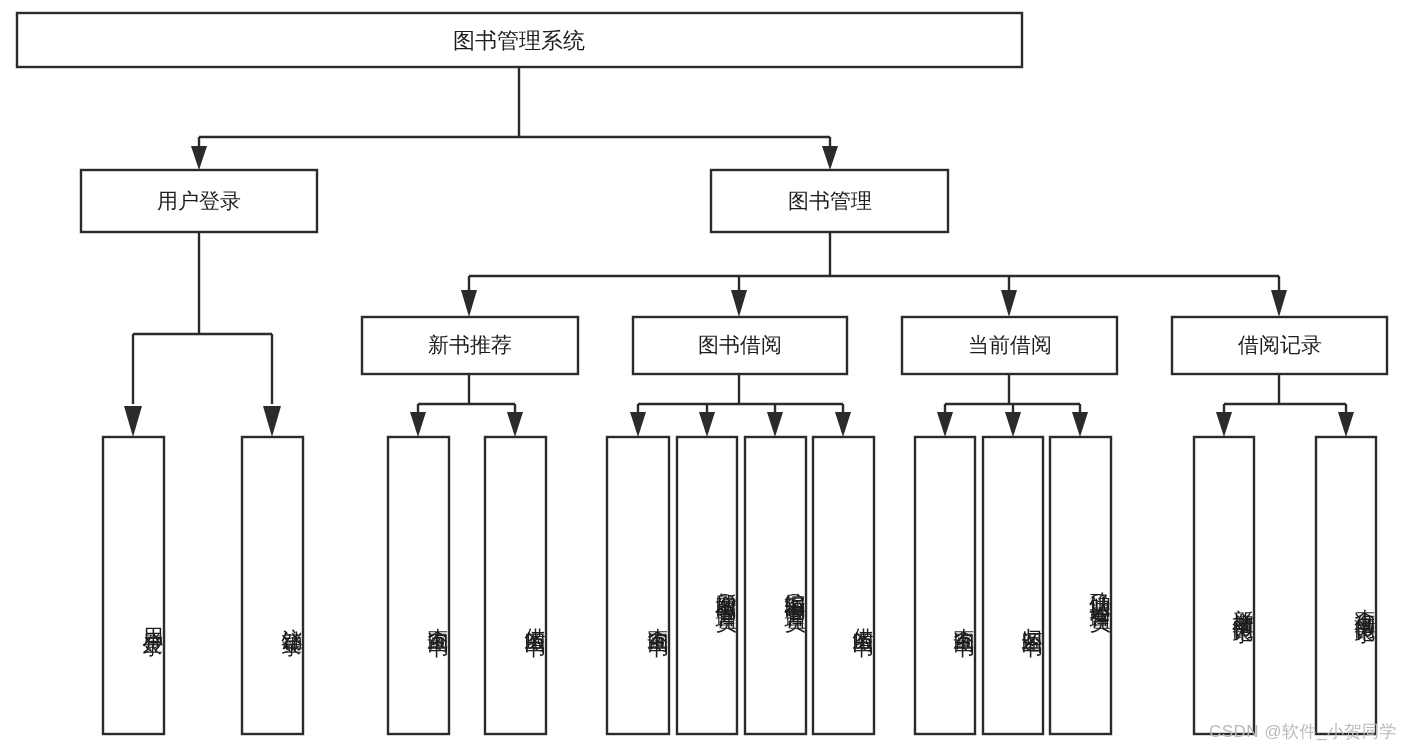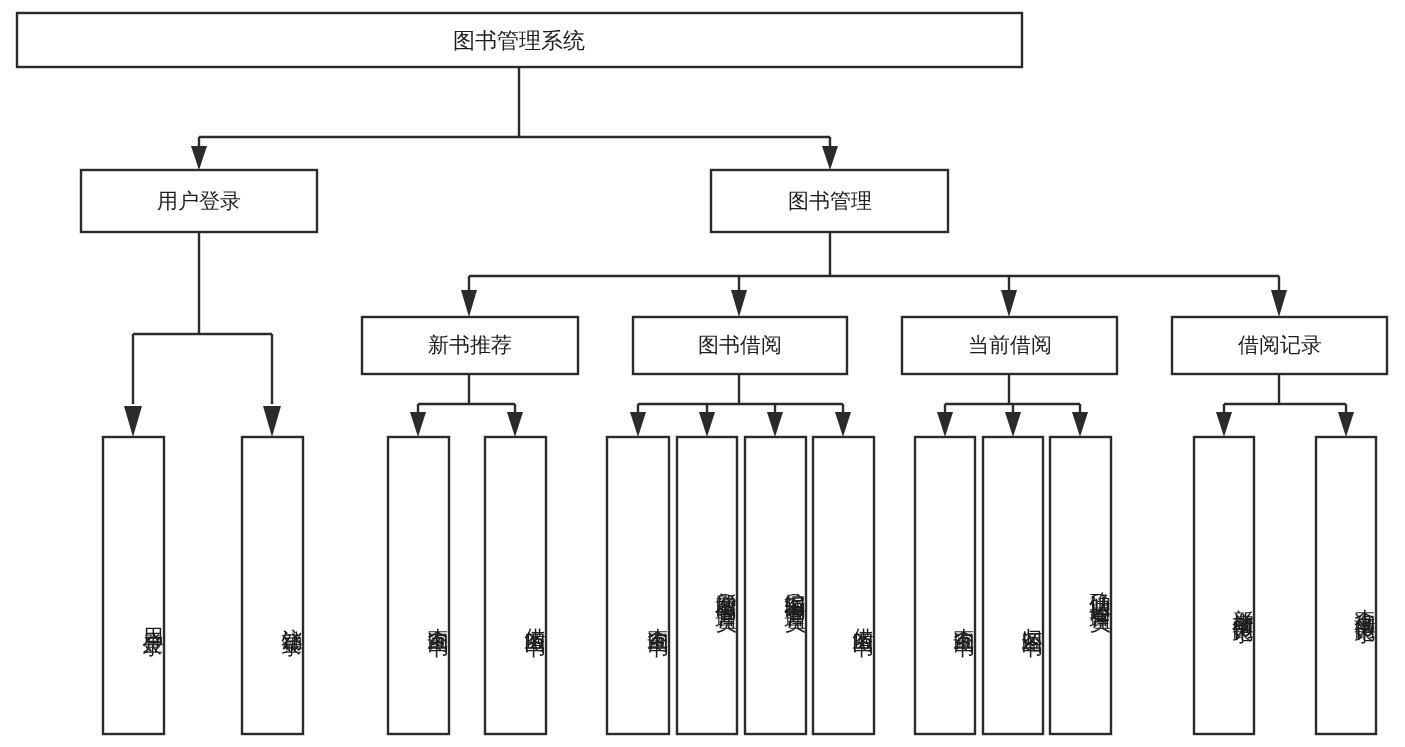--- a/index.html
+++ b/index.html
@@ -225,14 +225,15 @@
   <div class="leaf-label" style="left:607px; top:500px; width:62px; height:234px;">查询图书</div>
   <div class="leaf-label" style="left:677px; top:443px; width:60px; height:291px;">新增图书（管理员）</div>
   <div class="leaf-label" style="left:745px; top:443px; width:61px; height:291px;">编辑图书（管理员）</div>
   <div class="leaf-label" style="left:813px; top:500px; width:61px; height:234px;">借阅图书</div>
   <div class="leaf-label" style="left:915px; top:500px; width:60px; height:234px;">查询图书</div>
   <div class="leaf-label" style="left:983px; top:500px; width:60px; height:234px;">归还图书</div>
   <div class="leaf-label" style="left:1050px; top:443px; width:61px; height:291px;">确认归还（管理员）</div>
   <div class="leaf-label" style="left:1194px; top:468px; width:60px; height:266px;">新增借阅记录</div>
   <div class="leaf-label" style="left:1316px; top:468px; width:60px; height:266px;">查询借阅记录</div>
 
+  <div class="watermark">CSDN @软件_小贺同学</div>
 
 </div>
 
 </body></html>

